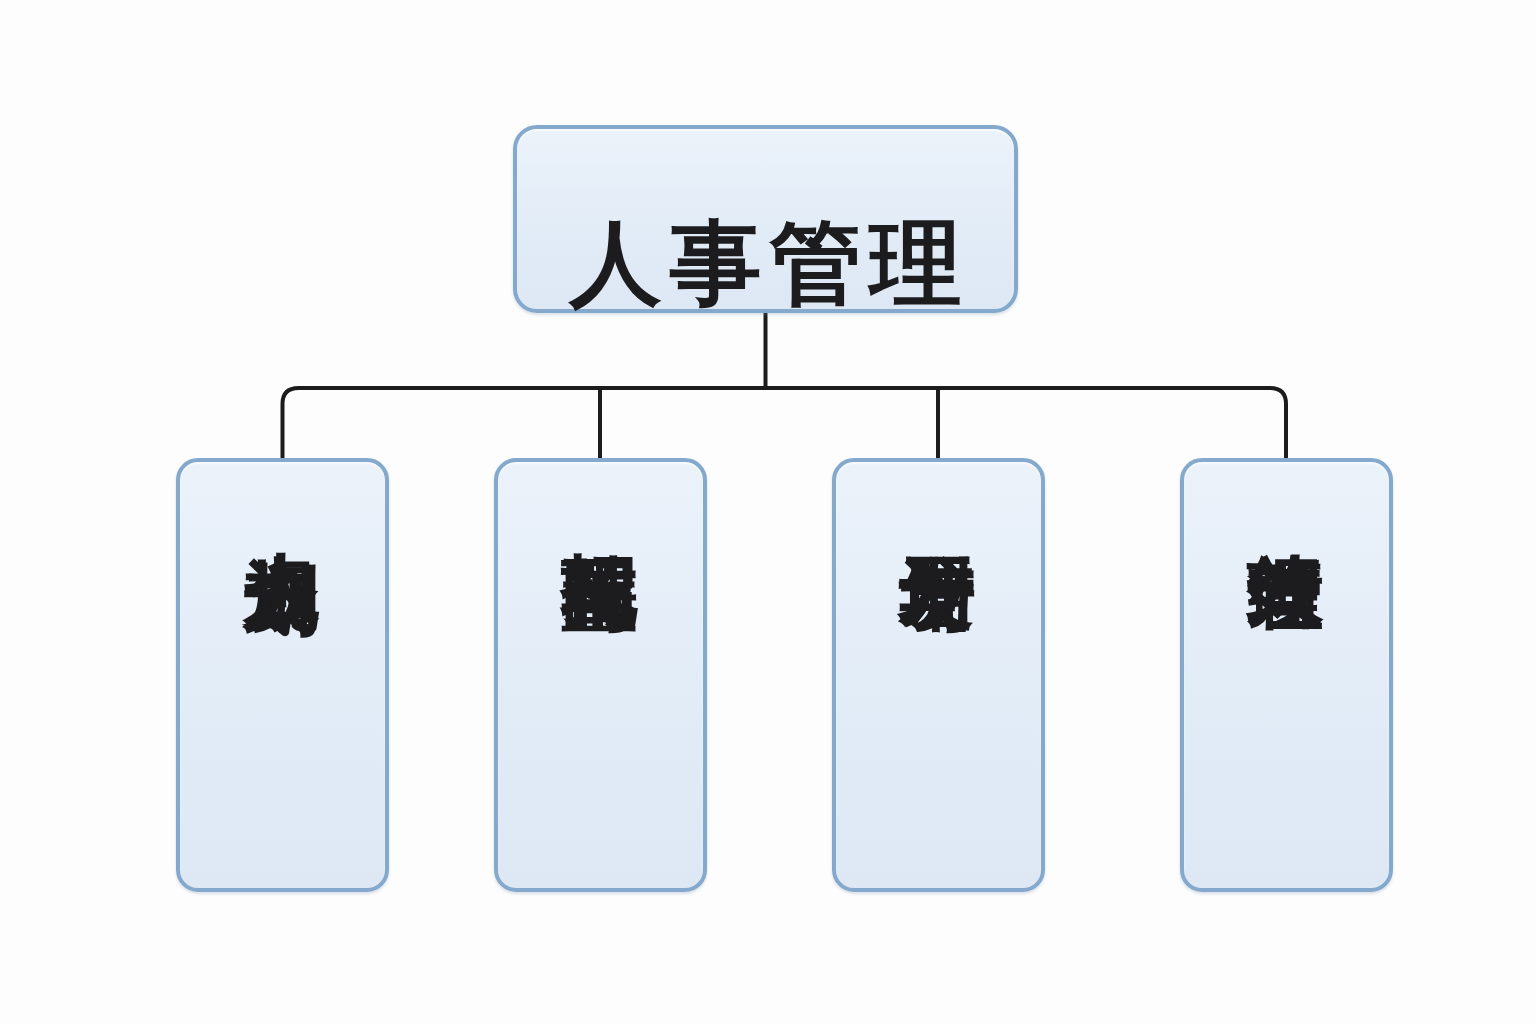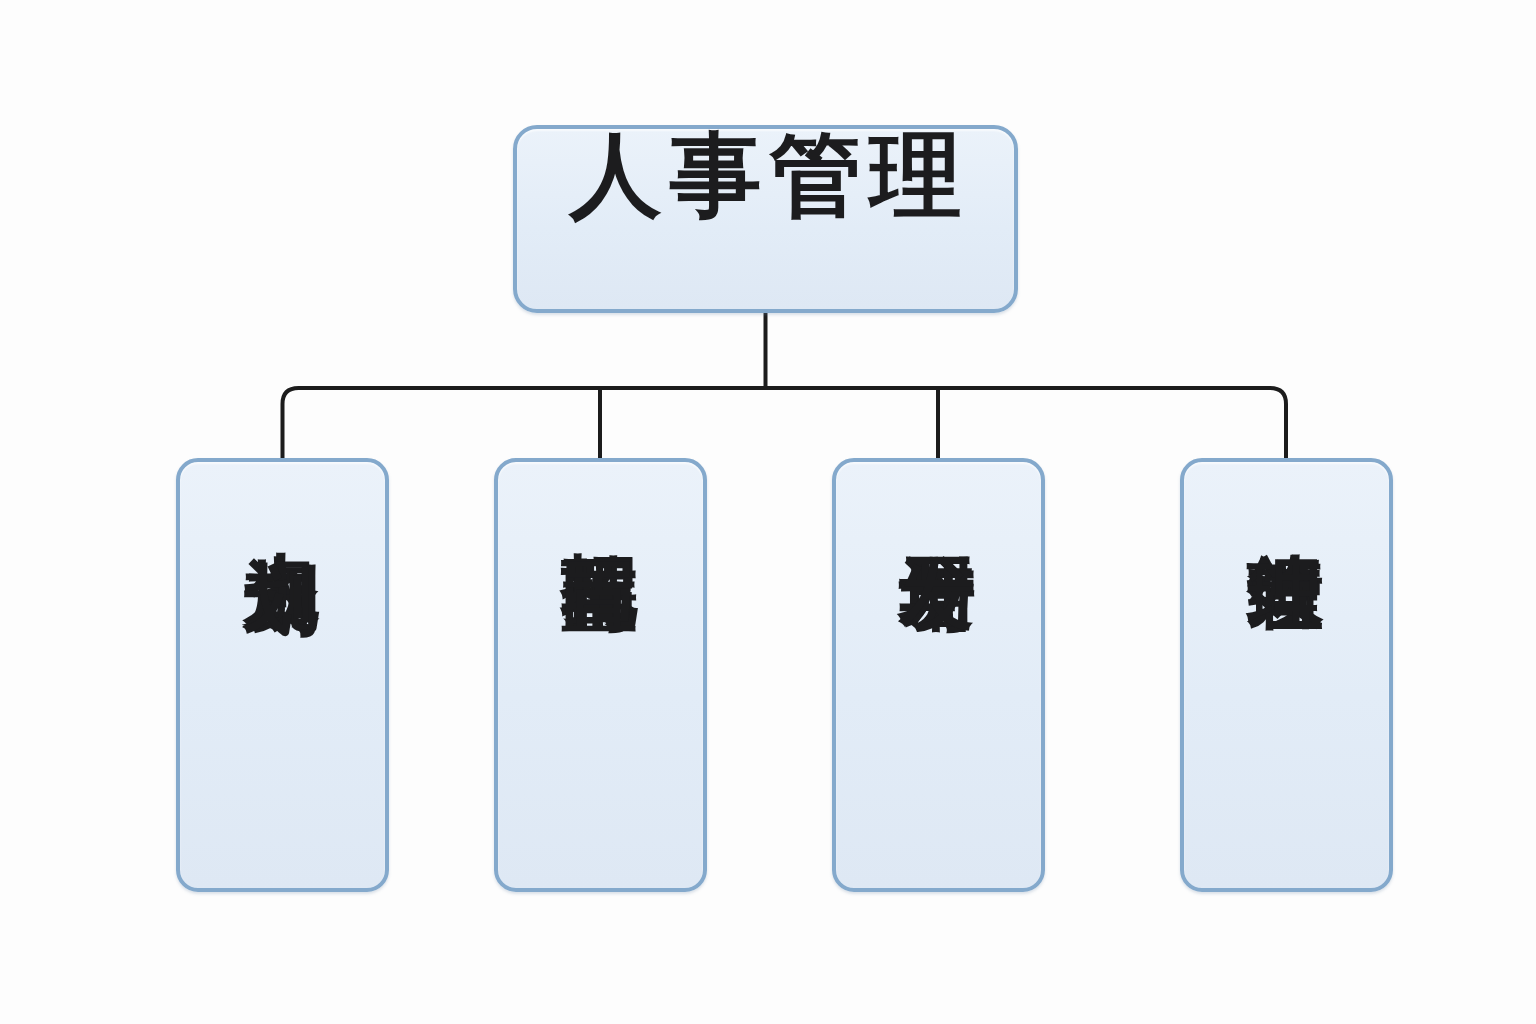--- a/index.html
+++ b/index.html
@@ -32,21 +32,21 @@
     box-shadow: inset 0 2px 2px rgba(255,255,255,0.65), 0 2px 3px rgba(110,140,170,0.25);
     display: flex;
     color: var(--text, #1c1c1e);
     font-weight: 700;
   }
   .node.root {
     left: 513px;
     top: 125px;
     width: 505px;
     height: 188px;
-    align-items: flex-start;
+    align-items: flex-end;
     justify-content: center;
   }
   .node.root .label {
     font-size: 92px;
     letter-spacing: 8px;
     line-height: 1;
     white-space: nowrap;
     transform: translateX(4px);
   }
   .node.child {

